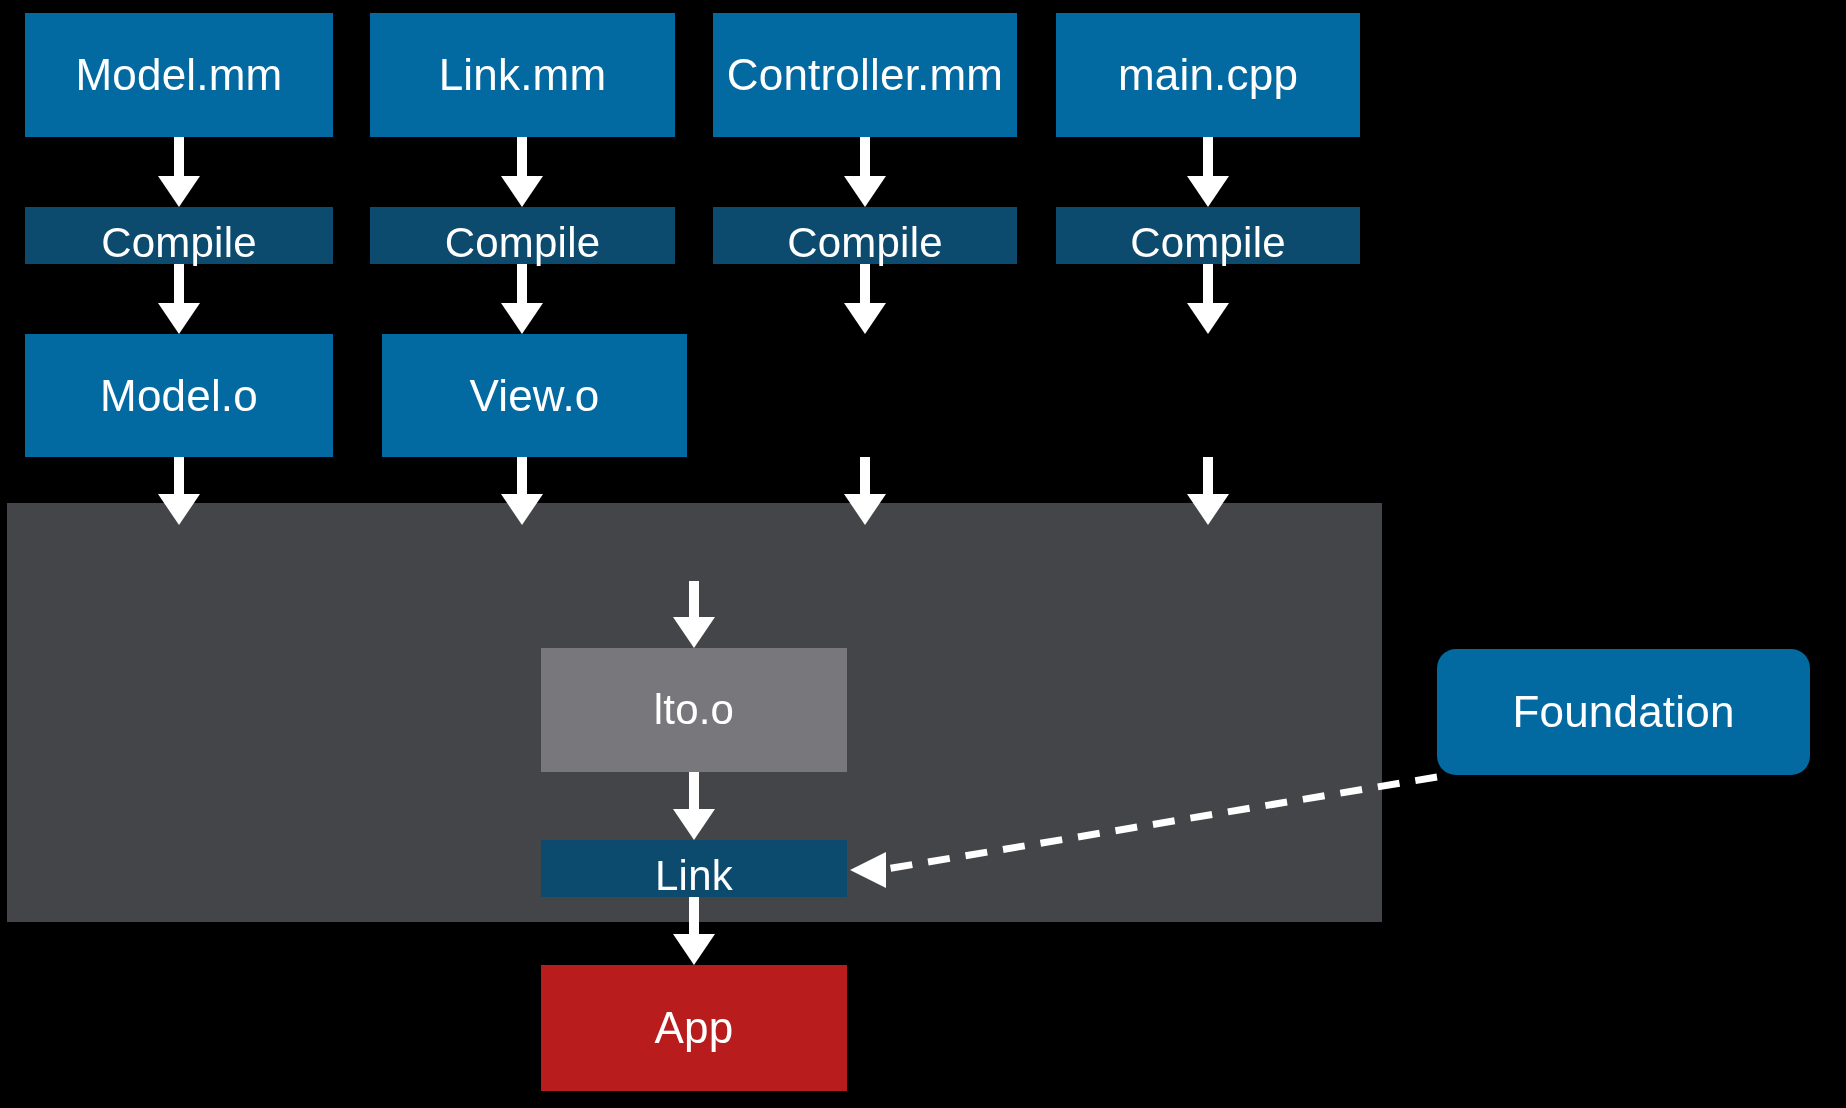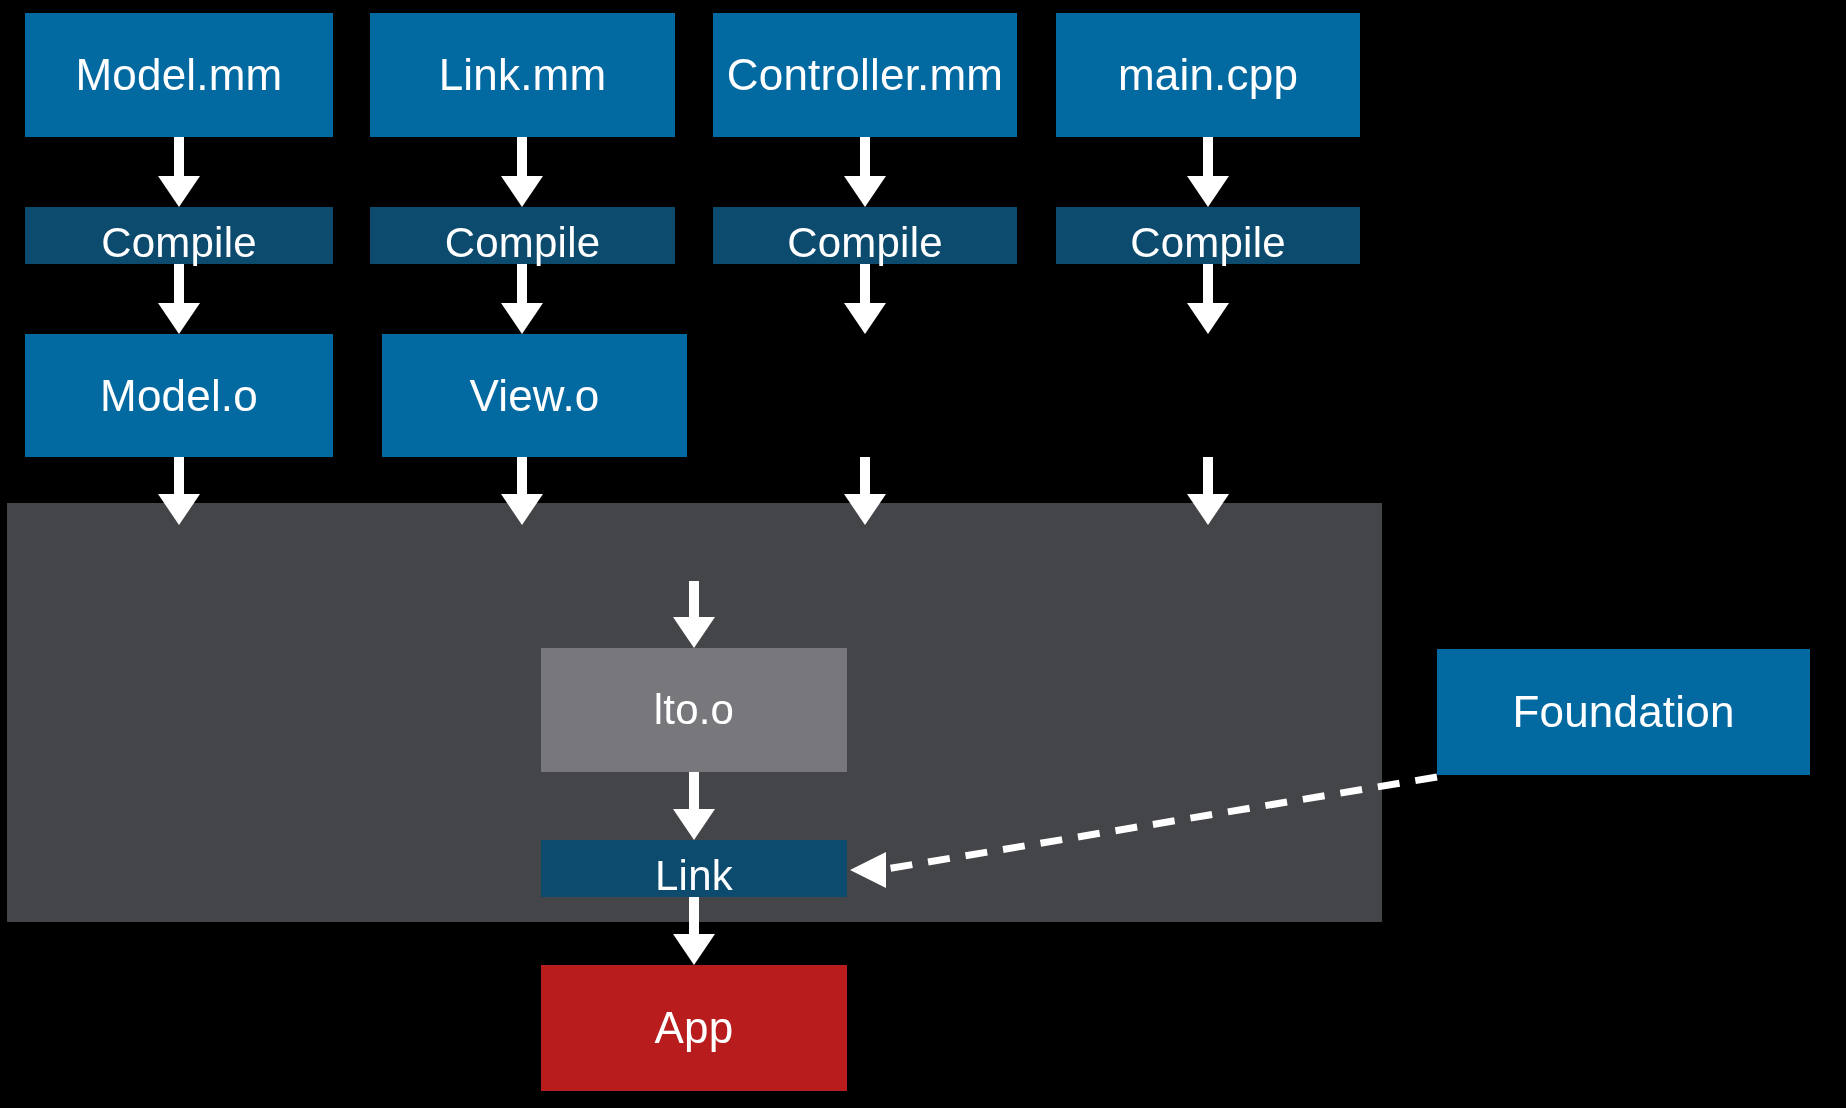--- a/index.html
+++ b/index.html
@@ -194,21 +194,21 @@
     <span>View.o</span>
   </div>
 
   <div class="node lto-node" style="left:541px; top:648px; width:306px; height:124px;">
     <span>lto.o</span>
   </div>
   <div class="node action-node" style="left:541px; top:840px; width:306px; height:57px;">
     <span>Link</span>
   </div>
 
-  <div class="node lib-node" style="left:1437px; top:649px; width:373px; height:126px;">
+  <div class="node lib-node" style="left:1437px; top:649px; width:373px; height:126px;border-radius:19px;">
     <span>Foundation</span>
   </div>
 
   <div class="node out-node" style="left:541px; top:965px; width:306px; height:126px;">
     <span>App</span>
   </div>
 
 </div>
 
 </body></html>

